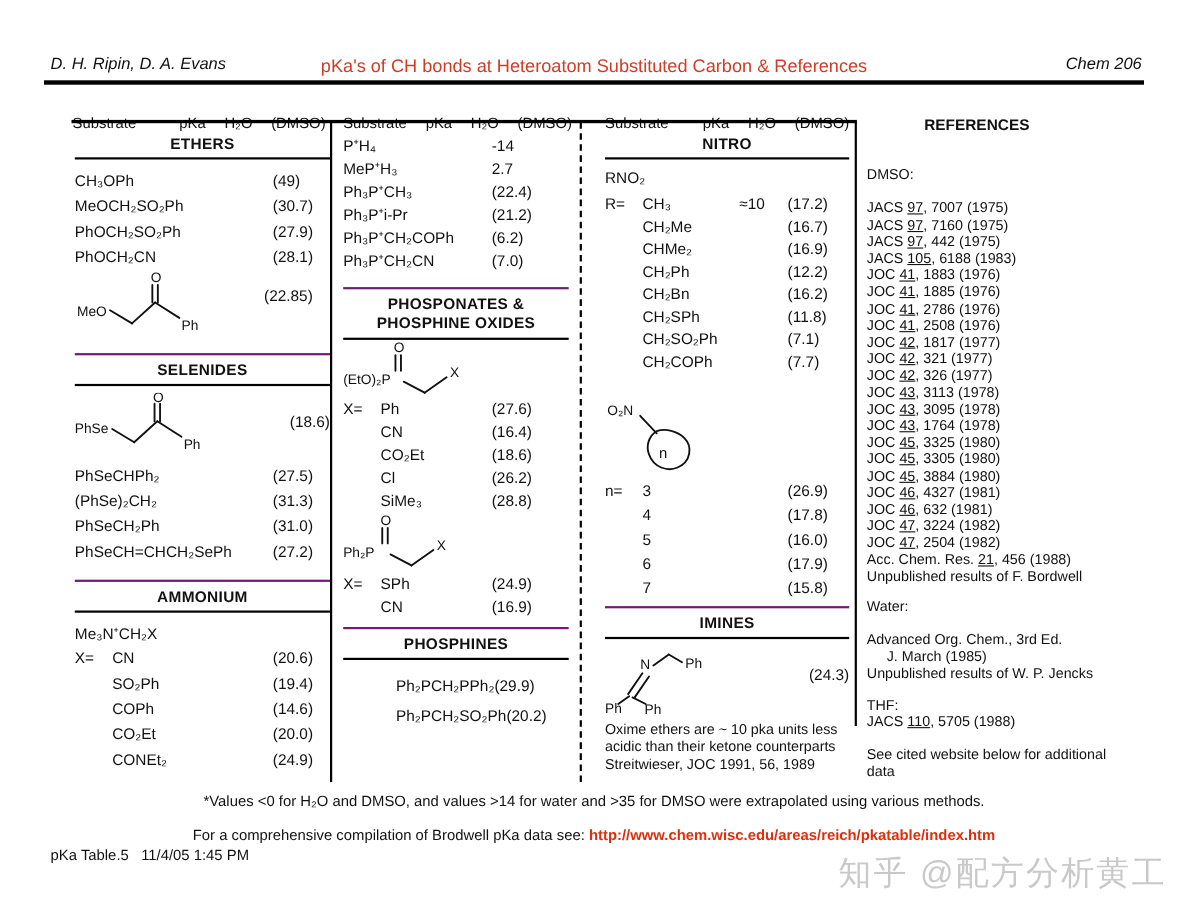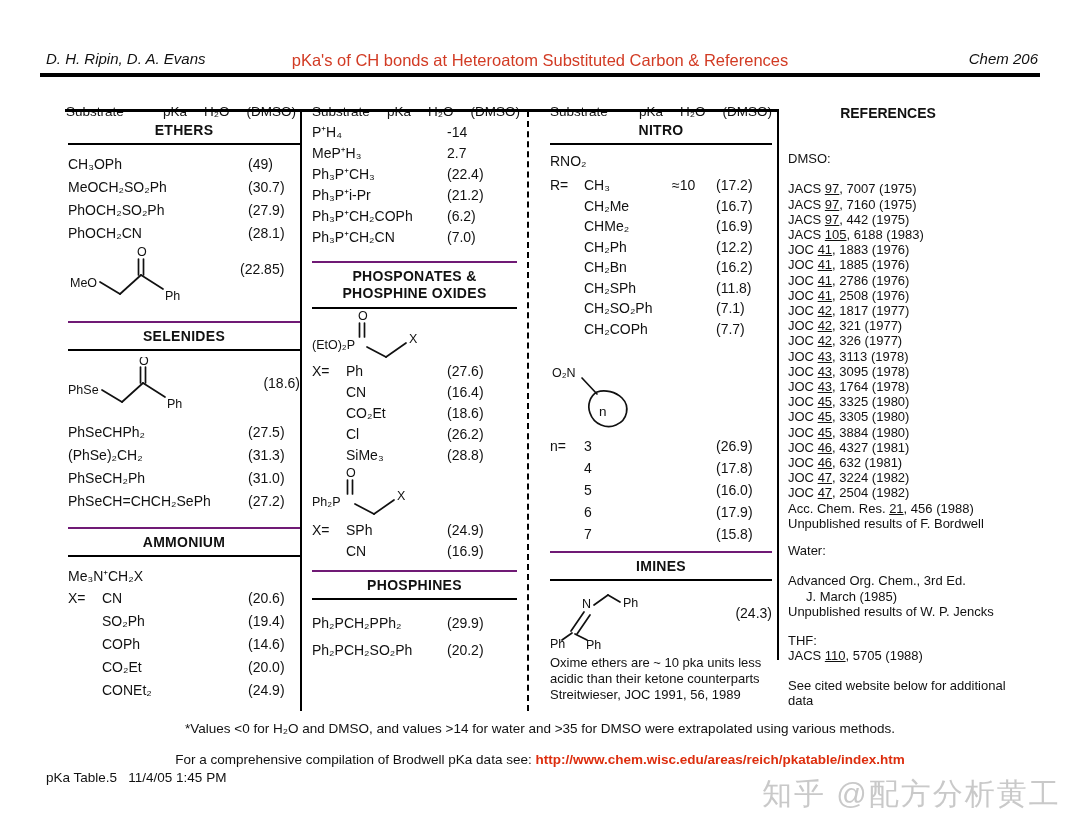--- a/index.html
+++ b/index.html
@@ -329,21 +329,21 @@
         </div>
 
         <div class="row">
           <span class="pre">&nbsp;</span>
           <span class="nm">CN</span>
           <span class="val">(16.9)</span>
         </div>
       </div>
 
     <div class="sec-title mid" style="margin-top:8px;">PHOSPHINES</div>
-    <div class="rows lh27" style="margin-top:10px;">
+    <div class="rows lh27" style="margin-top:10px;margin-left:48px;">
 
         <div class="row">
           <span class="pre"></span>
           <span class="nm">Ph₂PCH₂PPh₂</span>
           <span class="val">(29.9)</span>
         </div>
 
         <div class="row">
           <span class="pre"></span>
           <span class="nm">Ph₂PCH₂SO₂Ph</span>

